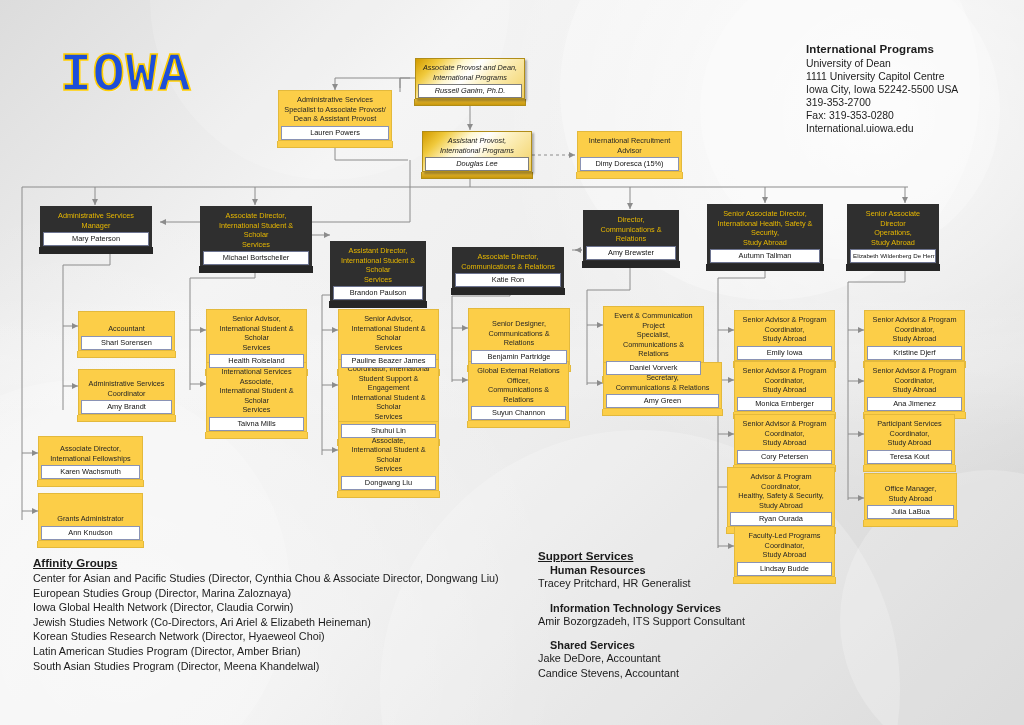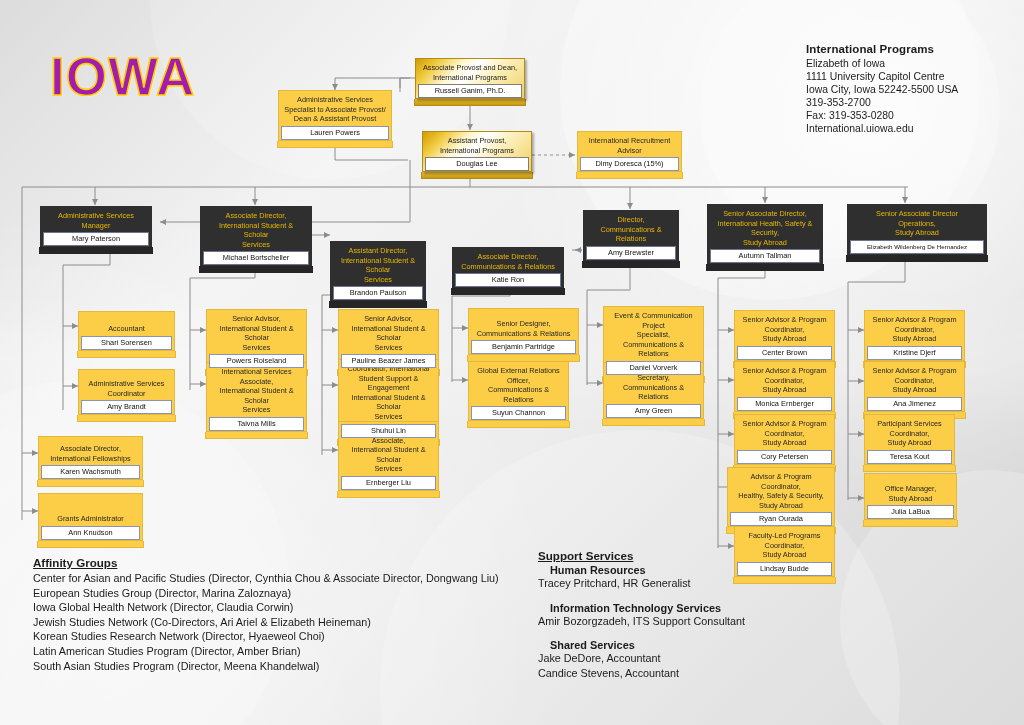--- a/index.html
+++ b/index.html
@@ -21,24 +21,24 @@
       radial-gradient(circle at 12% 88%, rgba(255,255,255,0.55) 0%, rgba(255,255,255,0) 40%),
       linear-gradient(135deg, #dcdcdc 0%, #f3f3f3 28%, #ededed 55%, #dfdfdf 78%, #d2d2d2 100%);
   }
   .circ { position:absolute; border-radius:50%; }
 
   
   #canvas { position:absolute; inset:0; }
 
   
   #iowa-logo {
-    position:absolute; left:50px; top:46px;
-    font-family: Liberation Sans, sans-serif;
+    position:absolute; left:60px; top:46px;
+    font-family: Liberation Mono, monospace;
     font-weight:700; font-size:53px; letter-spacing:1px;
-    color:#a21caf;
+    color:#1d4ed8;
     text-shadow: 1px 1px 0 rgba(255,255,255,.6);
     -webkit-text-stroke: 1.6px #FFCD00;
   }
 
   
   #addr { position:absolute; left:806px; top:43px; width:215px; color:#1c1c1c; }
   #addr .h { font-weight:700; font-size:11.5px; margin-bottom:2px; letter-spacing:.1px;}
   #addr .l { font-size:10.4px; line-height:13.1px; }
 
   
@@ -64,21 +64,21 @@
     white-space:nowrap;
     overflow:hidden;
   }
   .node .foot { height:7px; }
 
   
   .gold .body {
     background: linear-gradient(135deg,#d29b00 0%, #f0c93c 16%, #fff7d0 34%, #fff 46%, #fdf2c4 60%, #f2d164 100%);
     border-color:#b08d18;
     box-shadow: 2px 2px 2px rgba(0,0,0,0.30);
-    color:#1a1a1a; font-weight:400;
+    color:#1a1a1a; font-weight:400;font-style:italic;
   }
   .gold .name { border-color:#7d7d7d; }
   .gold .foot {
     background: linear-gradient(180deg,#e8bd3c,#c9980c);
     border:1px solid #b08d18; border-top:none;
     margin:0 -1px;
   }
 
   
   .dark .body {
@@ -134,21 +134,21 @@
   <div class="circ" style="left:150px;top:-180px;width:360px;height:360px;background:rgba(255,255,255,.16);"></div>
   <div style="position:absolute;left:0;top:290px;width:100%;height:140px;background:linear-gradient(180deg,rgba(255,255,255,0),rgba(255,255,255,.18),rgba(255,255,255,0));"></div>
 </div>
 
 <div id="canvas">
 
   <div id="iowa-logo">IOWA</div>
 
   <div id="addr">
     <div class="h">International Programs</div>
-    <div class="l">Elizabeth of Iowa</div>
+    <div class="l">University of Dean</div>
     <div class="l">1111 University Capitol Centre</div>
     <div class="l">Iowa City, Iowa 52242-5500 USA</div>
     <div class="l">319-353-2700</div>
     <div class="l">Fax: 319-353-0280</div>
     <div class="l">International.uiowa.edu</div>
   </div>
 
   <svg id="wires" width="1024" height="725">
     <defs>
       <marker id="ah" markerWidth="7" markerHeight="7" refX="6" refY="3" orient="auto">
@@ -305,21 +305,21 @@
 
   <div class="node dark" style="left:707px;top:204px;width:116px;">
     <div class="shadow"></div>
     <div class="body">
       <div class="title">Senior Associate Director,<br>International Health, Safety &amp;<br>Security,<br>Study Abroad</div>
       <div class="name">Autumn Tallman</div>
     </div>
     <div class="foot"></div>
   </div>
 
-  <div class="node dark" style="left:847px;top:204px;width:140px;">
+  <div class="node dark" style="left:847px;top:204px;width:92px;">
     <div class="shadow"></div>
     <div class="body">
       <div class="title">Senior Associate Director<br>Operations,<br>Study Abroad</div>
       <div class="name" style="font-size:6.2px;">Elizabeth Wildenberg De Hernandez</div>
     </div>
     <div class="foot"></div>
   </div>
 
   <div class="node yellow" style="left:78px;top:311px;width:97px;">
     <div class="shadow"></div>
@@ -354,21 +354,21 @@
       <div class="title">Grants Administrator</div>
       <div class="name">Ann Knudson</div>
     </div>
     <div class="foot"></div>
   </div>
 
   <div class="node yellow" style="left:206px;top:309px;width:101px;">
     <div class="shadow"></div>
     <div class="body">
       <div class="title">Senior Advisor,<br>International Student &amp; Scholar<br>Services</div>
-      <div class="name">Powers Roiseland</div>
+      <div class="name">Health Roiseland</div>
     </div>
     <div class="foot"></div>
   </div>
 
   <div class="node yellow" style="left:206px;top:362px;width:101px;">
     <div class="shadow"></div>
     <div class="body">
       <div class="title">International Services<br>Associate,<br>International Student &amp; Scholar<br>Services</div>
       <div class="name">Taivna Mills</div>
     </div>
@@ -390,26 +390,26 @@
       <div class="title">Coordinator, International<br>Student Support &amp; Engagement<br>International Student &amp; Scholar<br>Services</div>
       <div class="name">Shuhui Lin</div>
     </div>
     <div class="foot"></div>
   </div>
 
   <div class="node yellow" style="left:338px;top:421px;width:101px;">
     <div class="shadow"></div>
     <div class="body">
       <div class="title">Incoming Student Support<br>Associate,<br>International Student &amp; Scholar<br>Services</div>
-      <div class="name">Ernberger Liu</div>
-    </div>
-    <div class="foot"></div>
-  </div>
-
-  <div class="node yellow" style="left:468px;top:308px;width:111px;">
+      <div class="name">Dongwang Liu</div>
+    </div>
+    <div class="foot"></div>
+  </div>
+
+  <div class="node yellow" style="left:468px;top:308px;width:102px;">
     <div class="shadow"></div>
     <div class="body" style="padding-top:10px;">
       <div class="title">Senior Designer,<br>Communications &amp; Relations</div>
       <div class="name">Benjamin Partridge</div>
     </div>
     <div class="foot"></div>
   </div>
 
   <div class="node yellow" style="left:468px;top:361px;width:101px;">
     <div class="shadow"></div>
@@ -422,34 +422,34 @@
 
   <div class="node yellow" style="left:603px;top:306px;width:101px;">
     <div class="shadow"></div>
     <div class="body">
       <div class="title">Event &amp; Communication Project<br>Specialist,<br>Communications &amp; Relations</div>
       <div class="name">Daniel Vorverk</div>
     </div>
     <div class="foot"></div>
   </div>
 
-  <div class="node yellow" style="left:603px;top:362px;width:101px;">
+  <div class="node yellow" style="left:603px;top:362px;width:119px;">
     <div class="shadow"></div>
     <div class="body" style="padding-top:10px;">
       <div class="title">Secretary,<br>Communications &amp; Relations</div>
       <div class="name">Amy Green</div>
     </div>
     <div class="foot"></div>
   </div>
 
   <div class="node yellow" style="left:734px;top:310px;width:101px;">
     <div class="shadow"></div>
     <div class="body">
       <div class="title">Senior Advisor &amp; Program<br>Coordinator,<br>Study Abroad</div>
-      <div class="name">Center Brown</div>
+      <div class="name">Emily Iowa</div>
     </div>
     <div class="foot"></div>
   </div>
 
   <div class="node yellow" style="left:734px;top:361px;width:101px;">
     <div class="shadow"></div>
     <div class="body">
       <div class="title">Senior Advisor &amp; Program<br>Coordinator,<br>Study Abroad</div>
       <div class="name">Monica Ernberger</div>
     </div>

